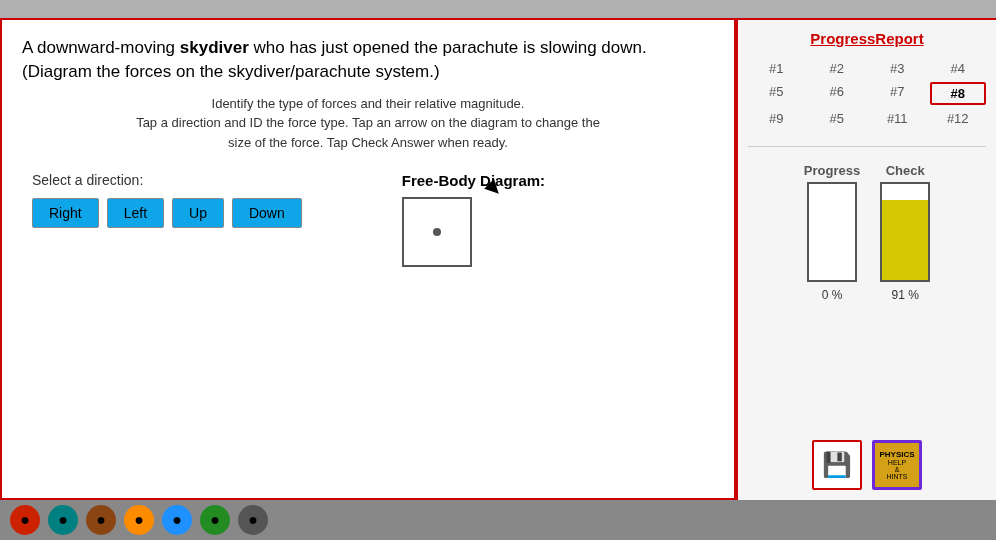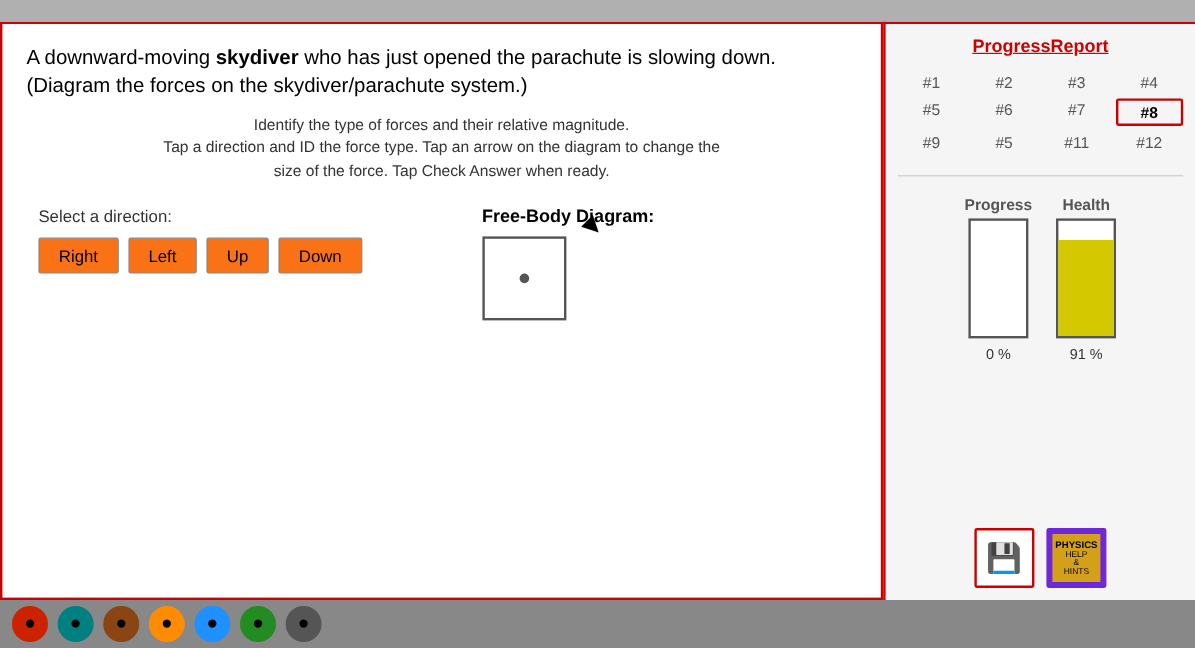--- a/index.html
+++ b/index.html
@@ -74,21 +74,21 @@
 
     .direction-buttons {
       display: flex;
       flex-direction: row;
       gap: 8px;
     }
 
     .dir-btn {
       padding: 6px 16px;
       border: 1px solid #888;
-      background: #f97316;
+      background: #0ea5e9;
       font-size: 14px;
       cursor: pointer;
       border-radius: 2px;
       color: #000;
     }
 
     .fbd-section {
       display: flex;
       flex-direction: column;
       align-items: flex-start;
@@ -244,21 +244,21 @@
     }
 
     .save-icon {
       font-size: 24px;
     }
 
     .notes-icon-wrap {
       width: 50px;
       height: 50px;
       background: #d4a017;
-      border: 5px solid #6d28d9;
+      border: 3px solid #6d28d9;
       display: flex;
       flex-direction: column;
       align-items: center;
       justify-content: center;
       font-size: 9px;
       color: #000;
       cursor: pointer;
       padding: 2px;
       text-align: center;
       border-radius: 2px;
@@ -356,21 +356,21 @@
     <div class="bars-section">
       <div class="bar-container">
         <div class="bar-label">Progress</div>
         <div class="bar-outer">
           <div class="bar-fill" style="height: 0px;"></div>
         </div>
         <div class="bar-percent">0 %</div>
       </div>
 
       <div class="bar-container">
-        <div class="bar-label">Health</div>
+        <div class="bar-label">Check</div>
         <div class="bar-outer">
           <div class="bar-fill" style="height: 80px; background: #d4c800;"></div>
         </div>
         <div class="bar-percent">91 %</div>
       </div>
     </div>
 
     <div class="bottom-icons">
       <div class="icon-btn">
         <span class="save-icon">💾</span>

